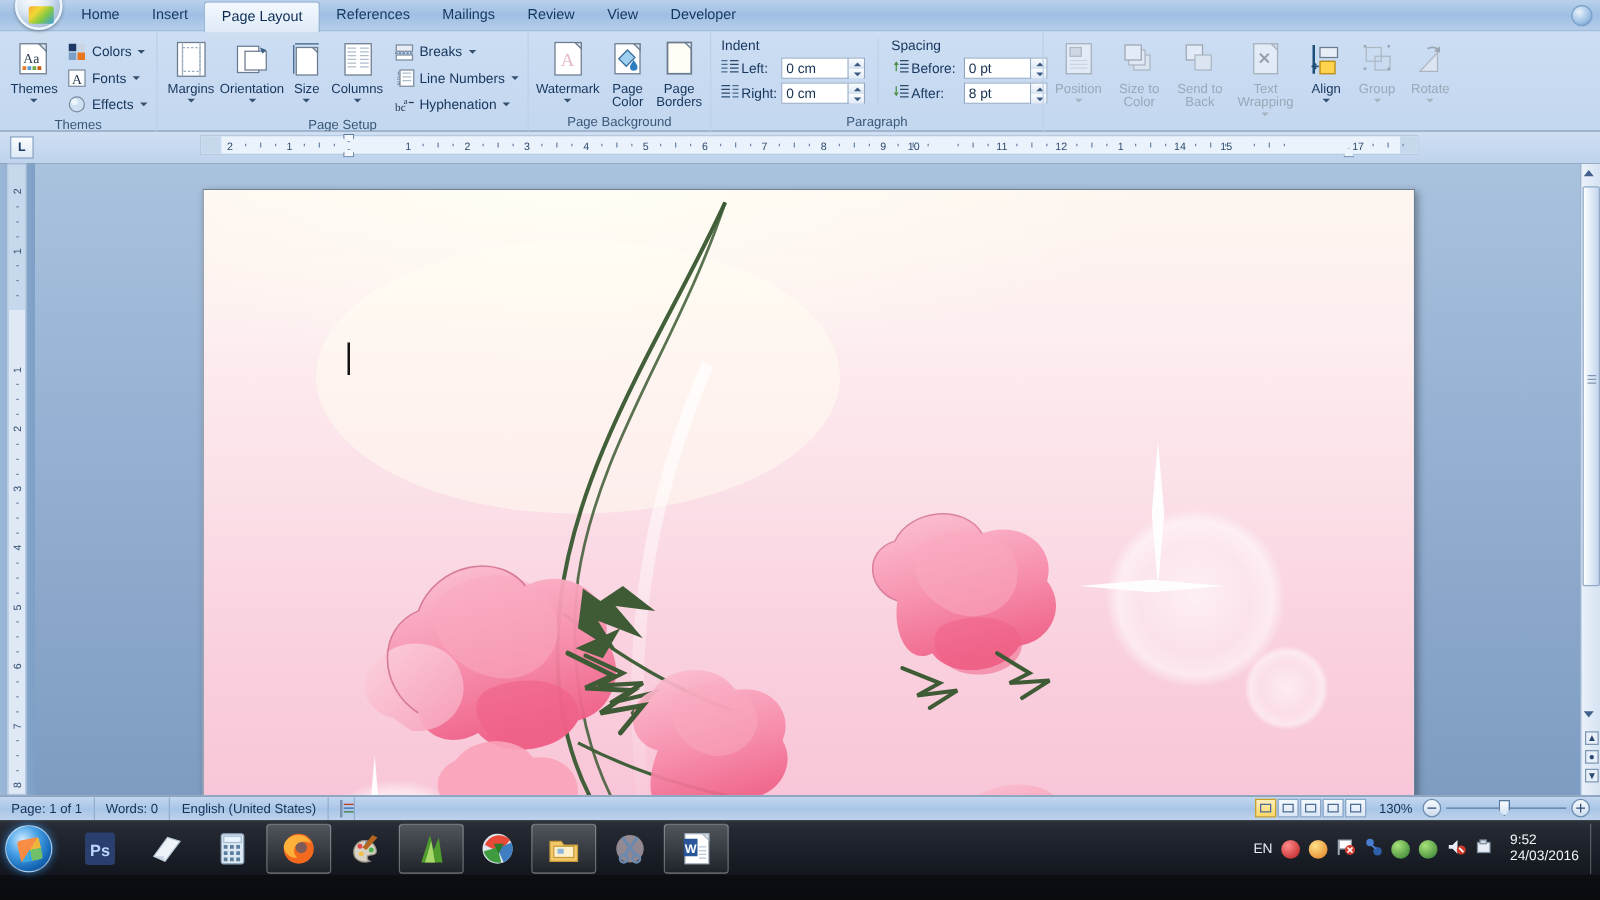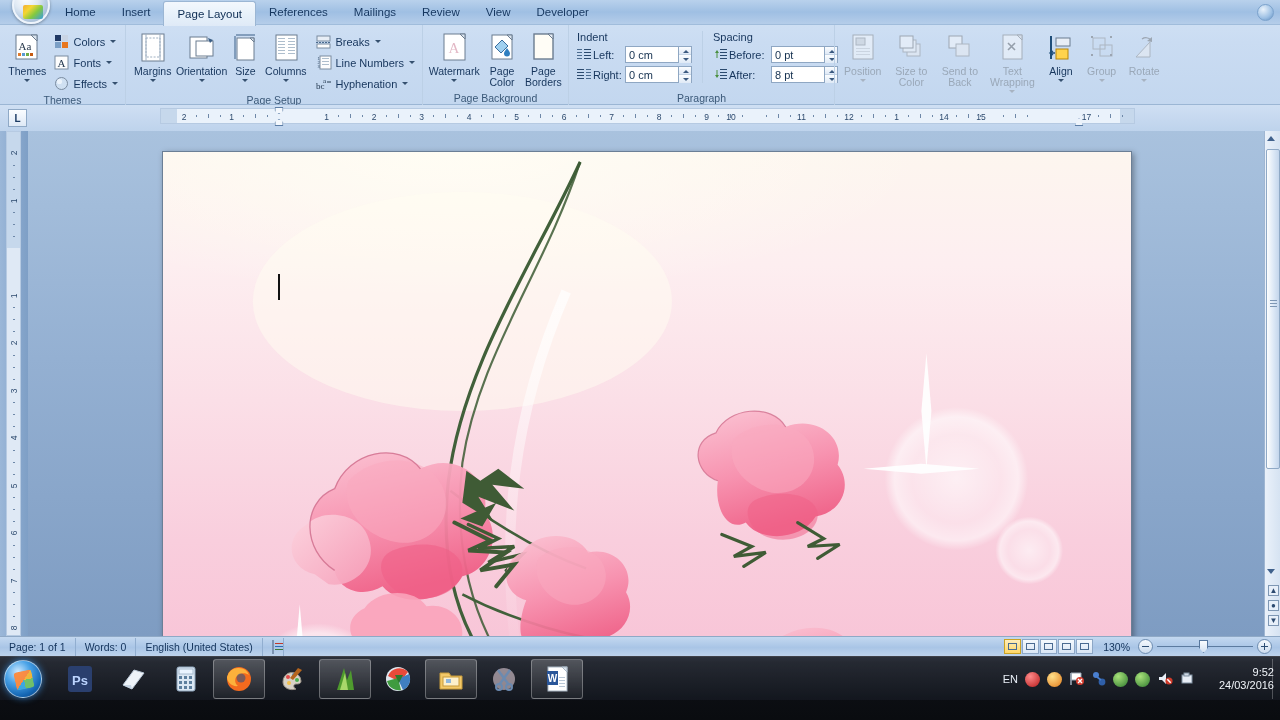--- a/index.html
+++ b/index.html
@@ -195,21 +195,21 @@
       linear-gradient(135deg,#ff8a3c 0 49%,transparent 49%),
       conic-gradient(from 0deg at 50% 50%,#f7b733 0 25%,#74c365 0 50%,#3da9e0 0 75%,#ef6f4a 0 100%);
     opacity:.95;transform:rotate(-12deg);}
   .tbitems{position:absolute;left:54px;top:2px;display:flex;gap:1px;}
   .tbitem{width:52px;height:40px;position:relative;display:flex;align-items:center;justify-content:center;}
   .tbitem.open{background:linear-gradient(to bottom,rgba(255,255,255,.20),rgba(255,255,255,.05));
     border:1px solid rgba(255,255,255,.30);border-radius:3px;}
   .tray{position:absolute;right:0;top:2px;height:40px;display:flex;align-items:center;gap:7px;padding-right:6px;}
   .tray .lang{color:#e8eef6;font-size:11px;}
   .tdot{width:15px;height:15px;border-radius:50%;}
-  .clock{color:#f1f5fa;font-size:11px;text-align:right;line-height:13px;padding-left:6px;min-width:72px;}
+  .clock{color:#f1f5fa;font-size:11px;text-align:left;line-height:13px;padding-left:6px;min-width:72px;}
   .showdesk{position:absolute;right:0;top:2px;width:8px;height:40px;border-left:1px solid rgba(255,255,255,.25);}
 </style>
 </head>
 <body>
 
 <div id="app">
 
   <div class="ribbon-wrap">
 
     <div class="tabbar">

